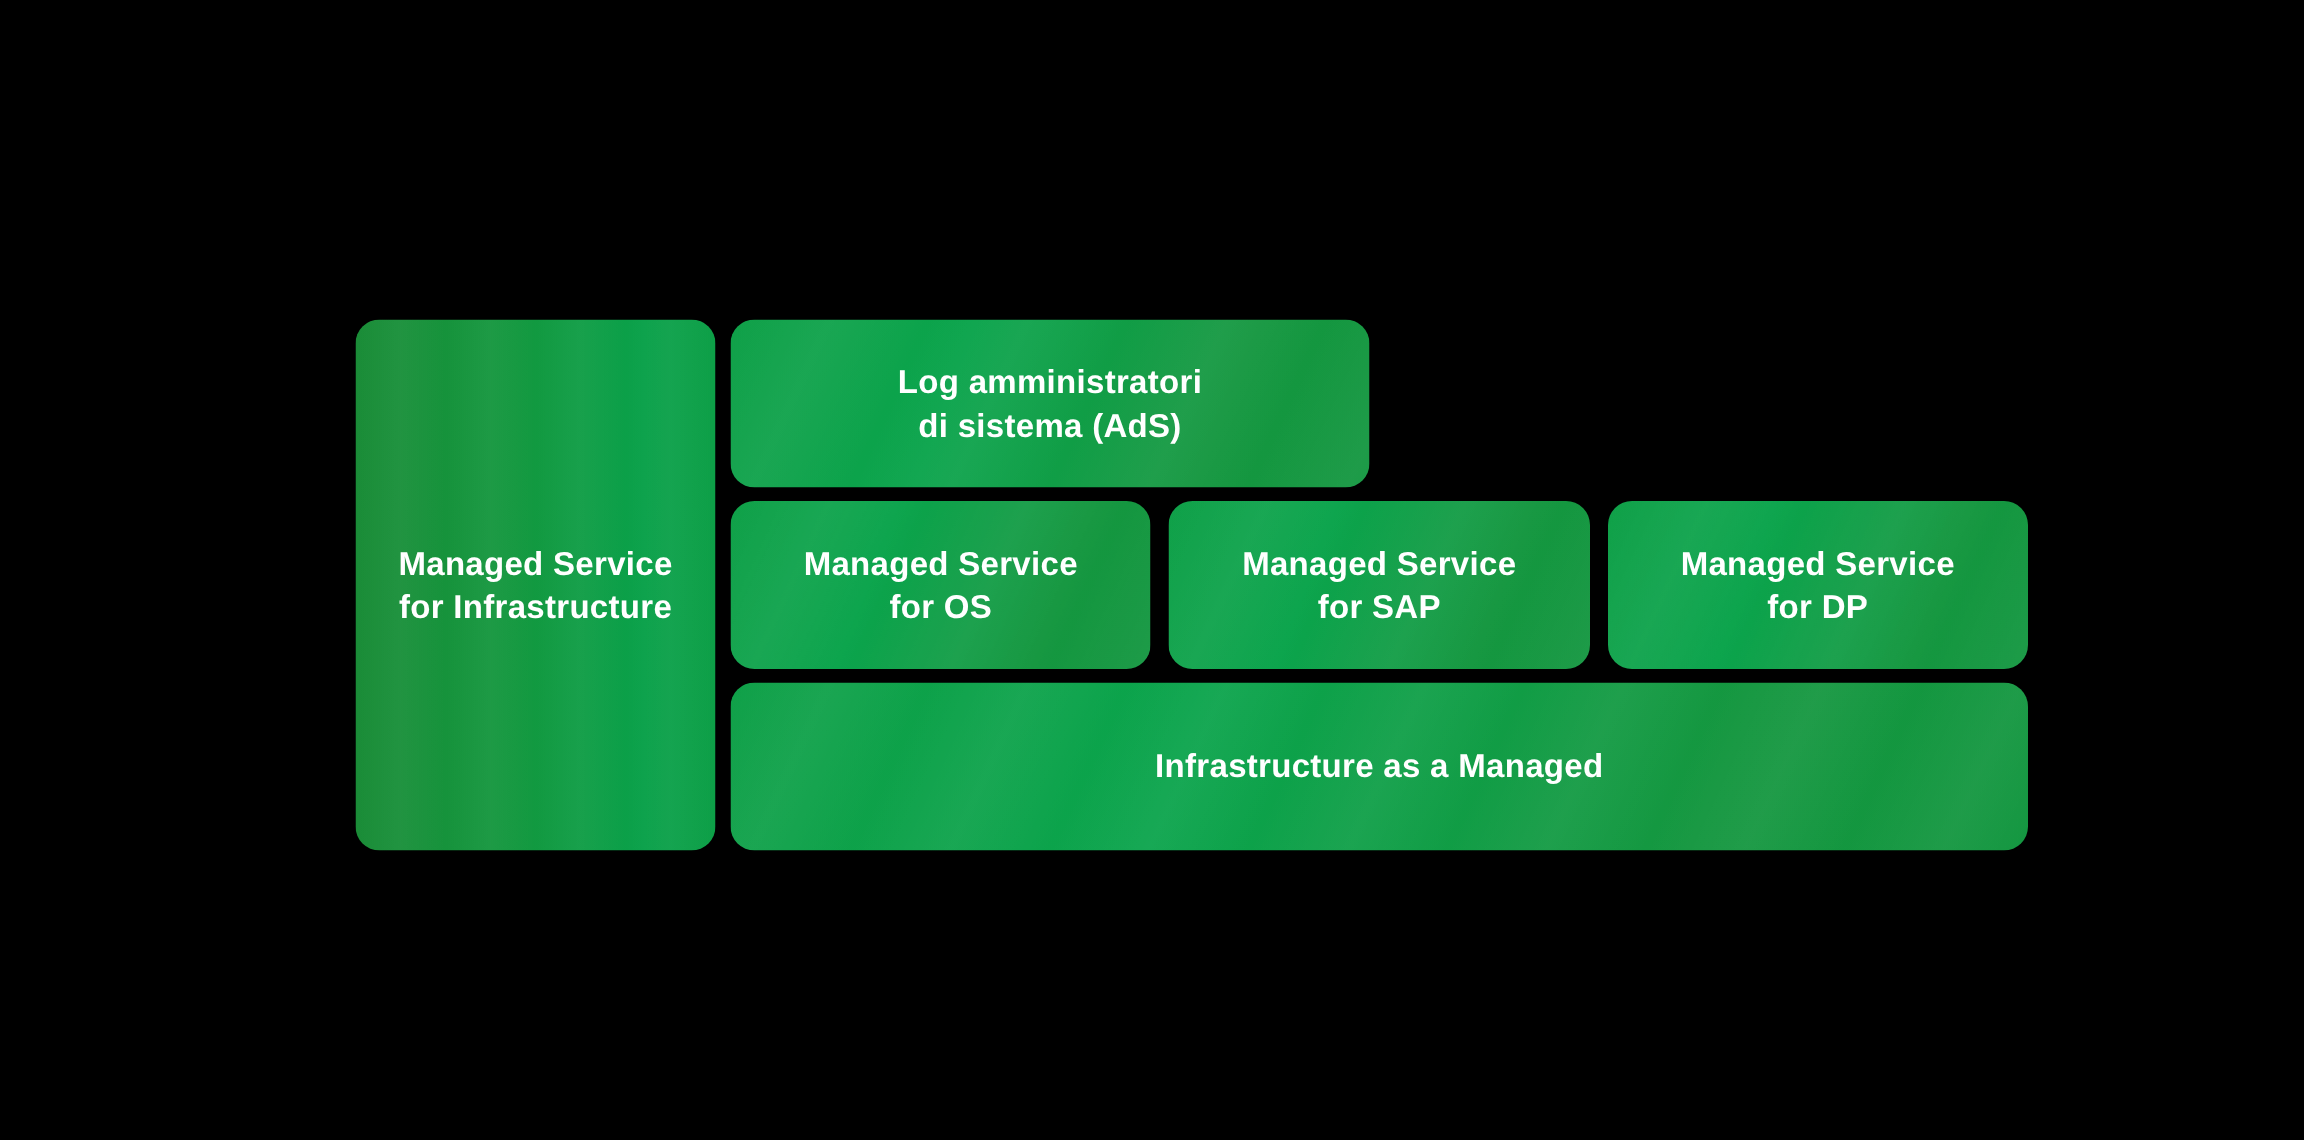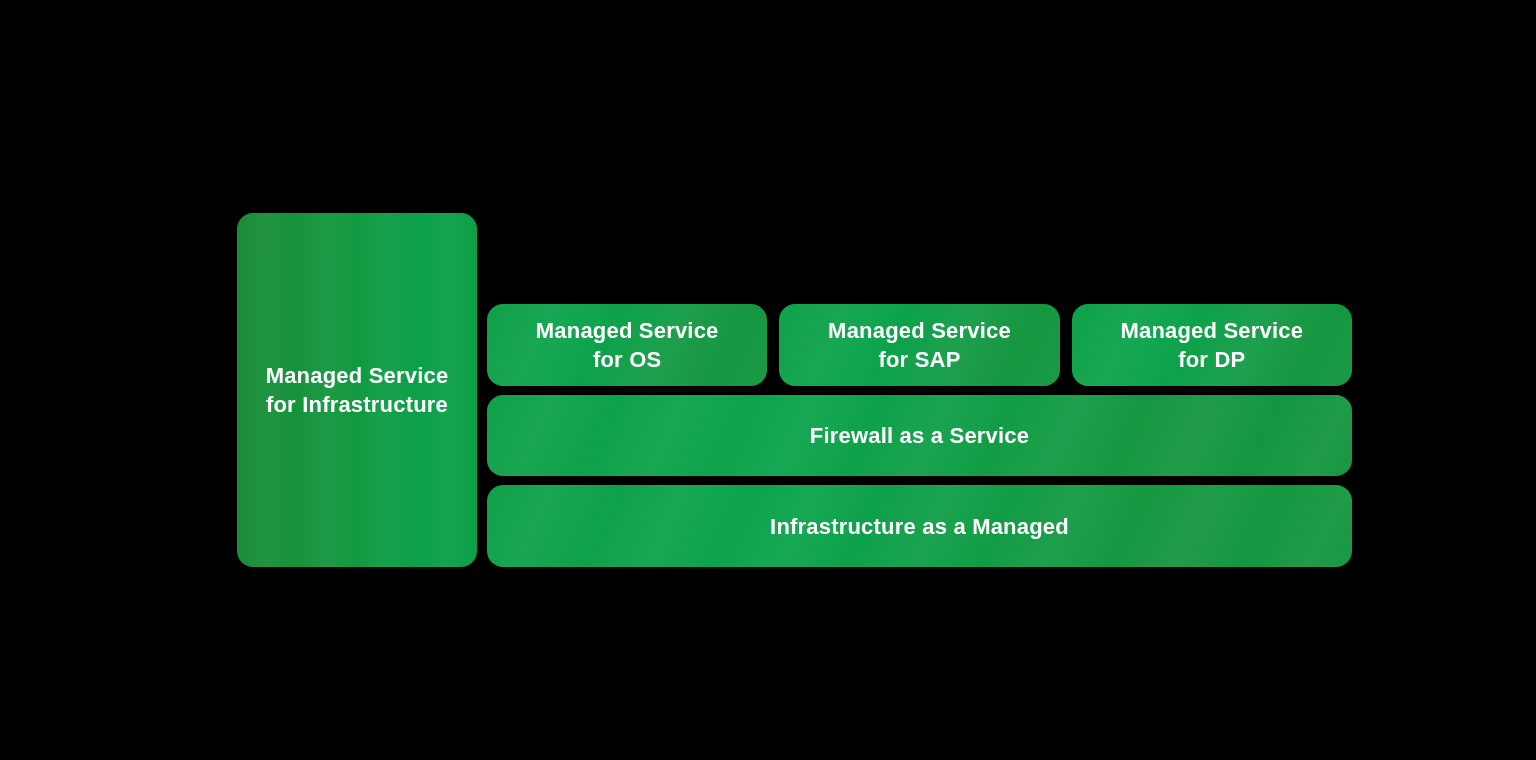--- a/index.html
+++ b/index.html
@@ -75,42 +75,41 @@
   <div class="diagram">
 
     <div class="box left-box">
       <span>Managed Service
 for Infrastructure</span>
     </div>
 
     <div class="right-col">
 
       <div class="row">
+        <div class="box wide-left">
+          <span>Log amministratori
+di sistema (AdS)</span>
+        </div>
       </div>
 
       <div class="row">
         <div class="box">
           <span>Managed Service
 for OS</span>
         </div>
         <div class="box">
           <span>Managed Service
 for SAP</span>
         </div>
         <div class="box">
           <span>Managed Service
 for DP</span>
         </div>
       </div>
 
-      <div class="row">
-        <div class="box">
-          <span>Firewall as a Service</span>
-        </div>
-      </div>
 
       <div class="row">
         <div class="box">
           <span>Infrastructure as a Managed</span>
         </div>
       </div>
 
     </div>
   </div>
 </div>

